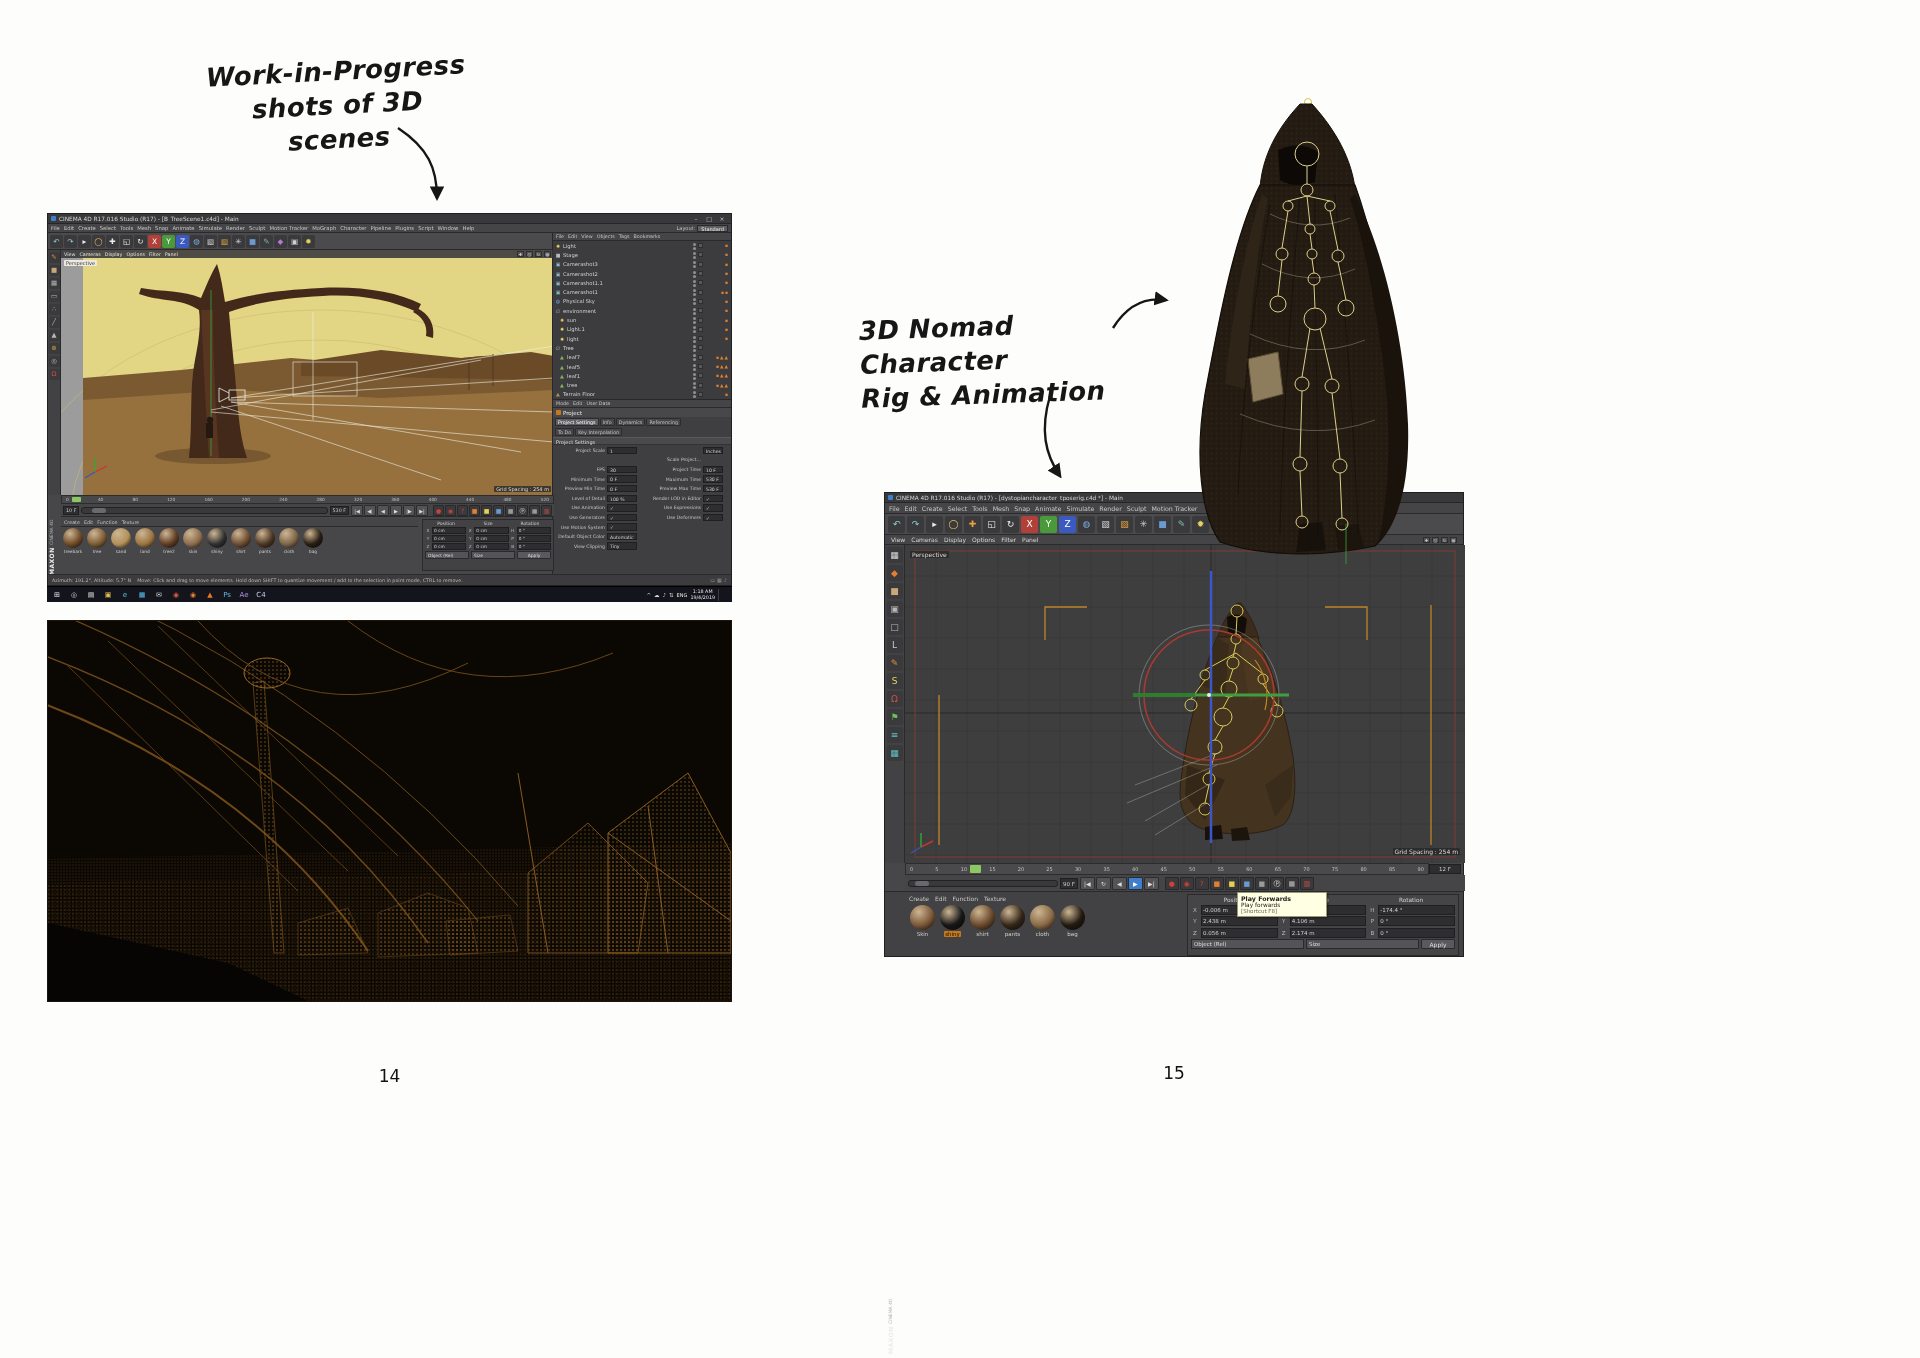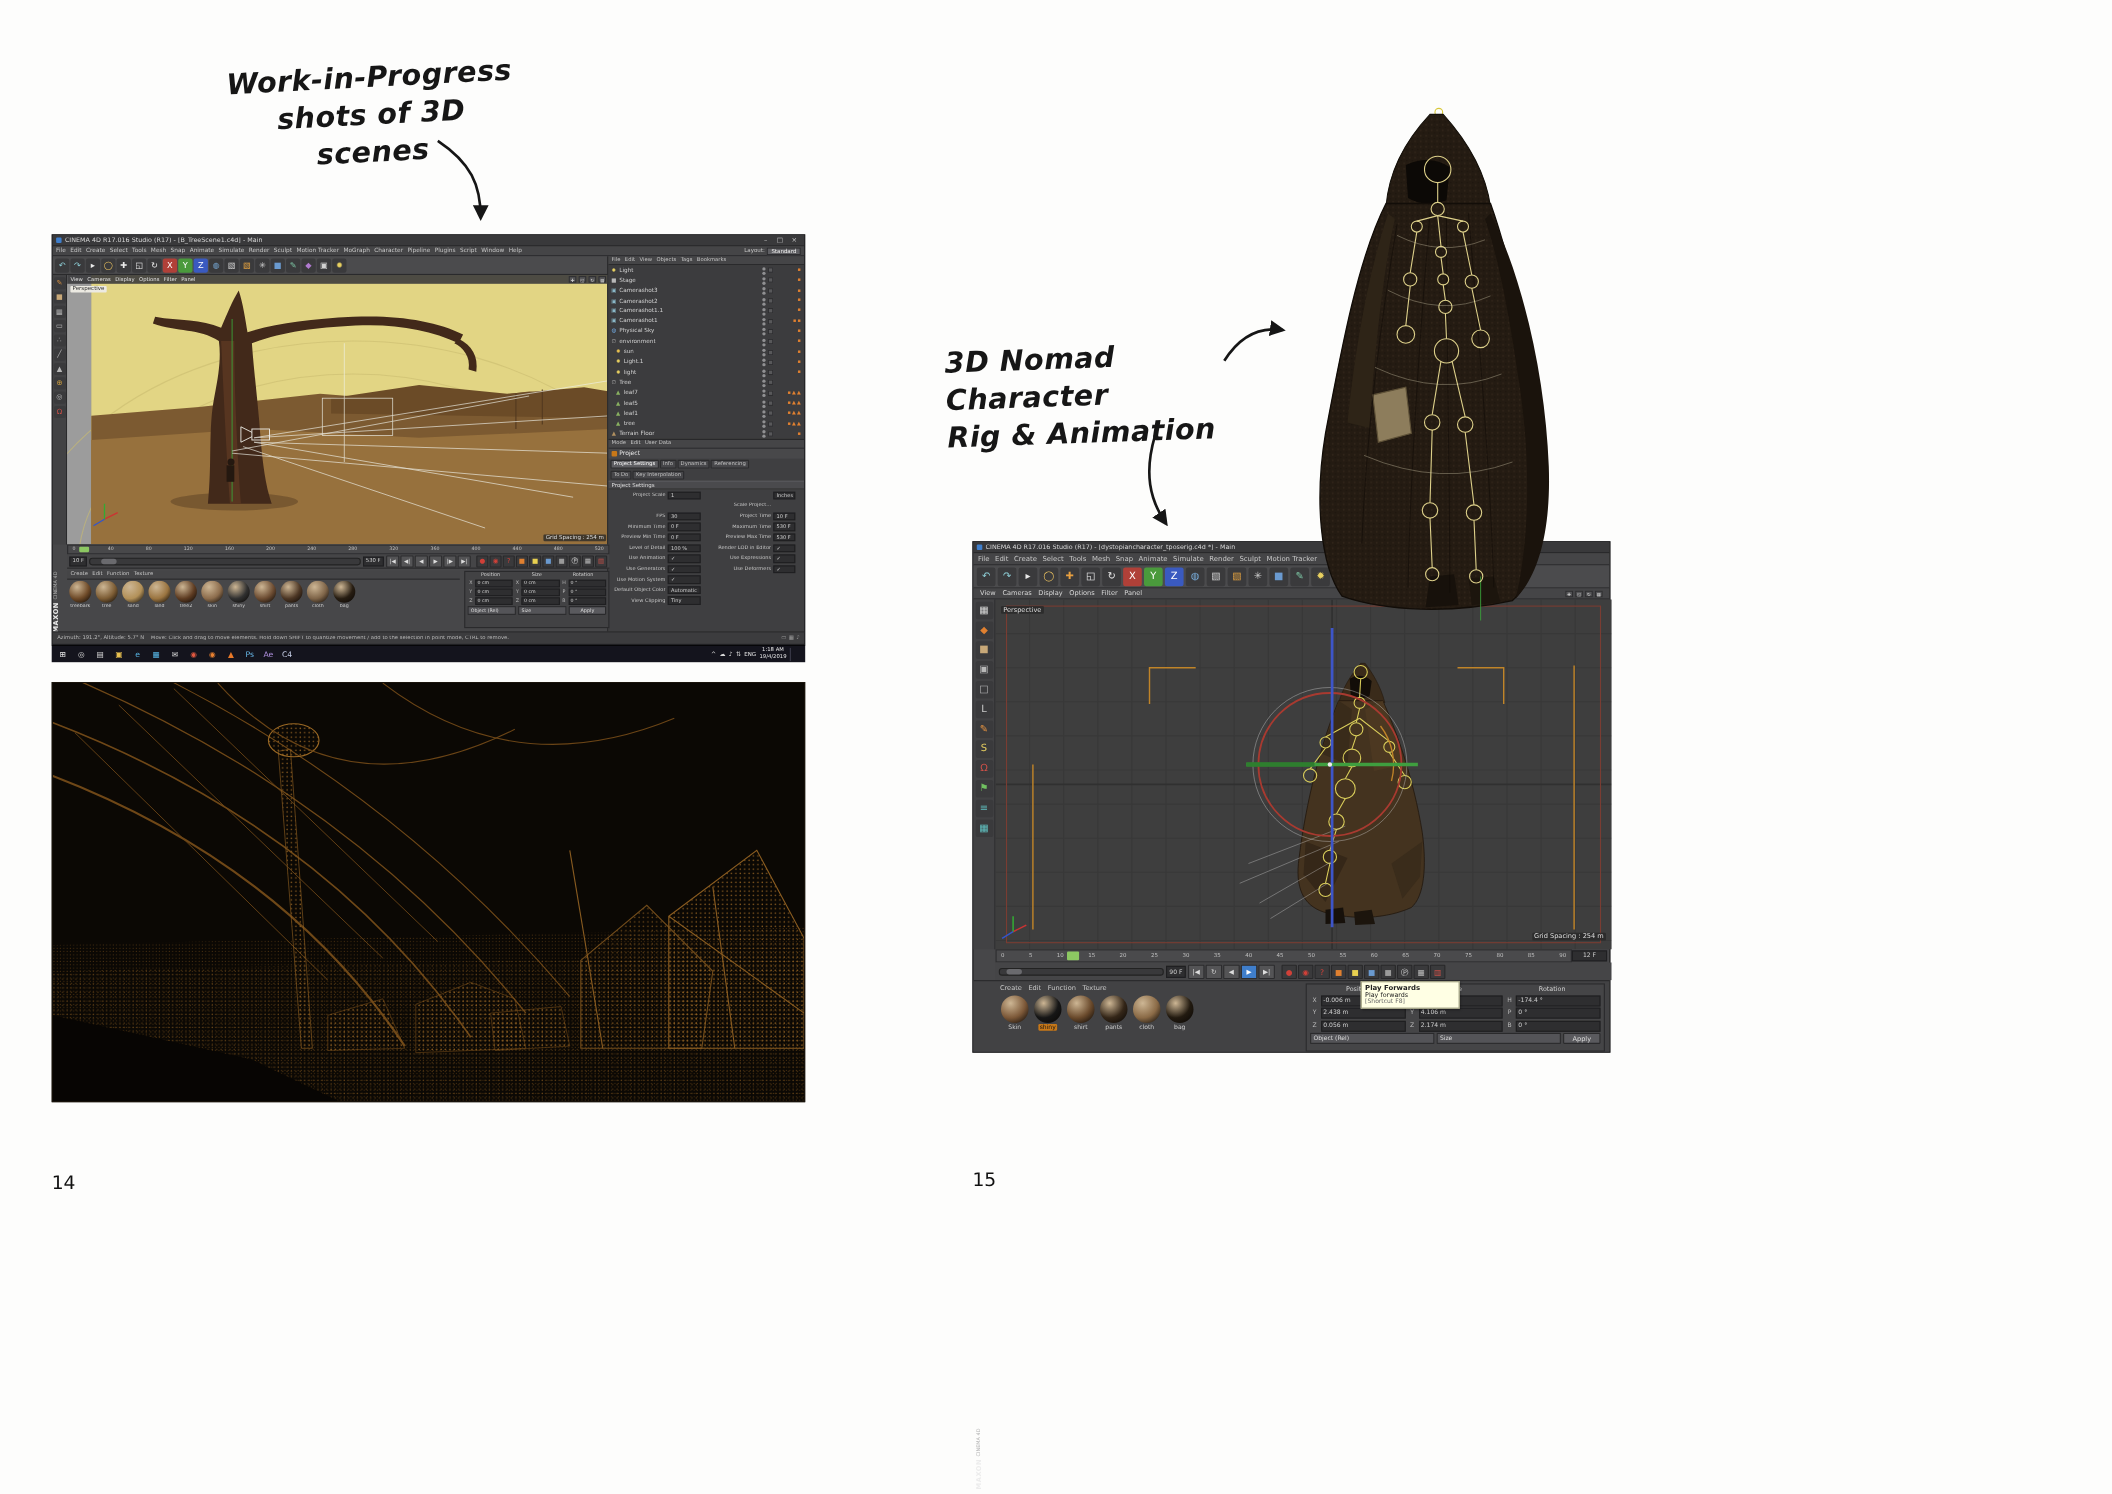--- a/index.html
+++ b/index.html
@@ -5,21 +5,21 @@
 *{margin:0;padding:0;box-sizing:border-box}
 html,body{width:1920px;height:1358px}
 body{position:relative;overflow:hidden;background:#fdfdfc;color:#222;font-family:"DejaVu Sans","Liberation Sans",sans-serif}
 .abs{position:absolute}
 svg{display:block}
 
 
 .handnote{position:absolute;font-style:italic;font-weight:700;color:#161616;letter-spacing:.4px;line-height:1.3;z-index:6}
 #note-left{left:205px;top:55px;width:265px;font-size:26px;transform:rotate(-3deg);text-align:center}
 #note-right{left:860px;top:310px;width:280px;font-size:26px;transform:rotate(-2deg);text-align:left}
-.pagenum{position:absolute;font-size:17px;color:#111;text-align:left}
+.pagenum{position:absolute;font-size:17px;color:#111;text-align:center}
 #pn14{left:47px;top:1066px;width:685px}
 #pn15{left:884px;top:1063px;width:580px}
 #arrows{left:0;top:0;z-index:6;pointer-events:none}
 
 
 .c4d{position:absolute;background:#474749;border:1px solid #202022}
 .titlebar{position:absolute;left:0;right:0;top:0;height:10px;background:#39393b;display:flex;align-items:center;gap:3px;padding:0 3px;border-bottom:1px solid #262628}
 .app-dot{width:5px;height:5px;border-radius:1px;background:#3f7ecb;flex:none}
 .wtitle{font-size:5.8px;color:#d6d6d6;white-space:nowrap;overflow:hidden}
 .winbtns{margin-left:auto;display:flex;gap:1px}

